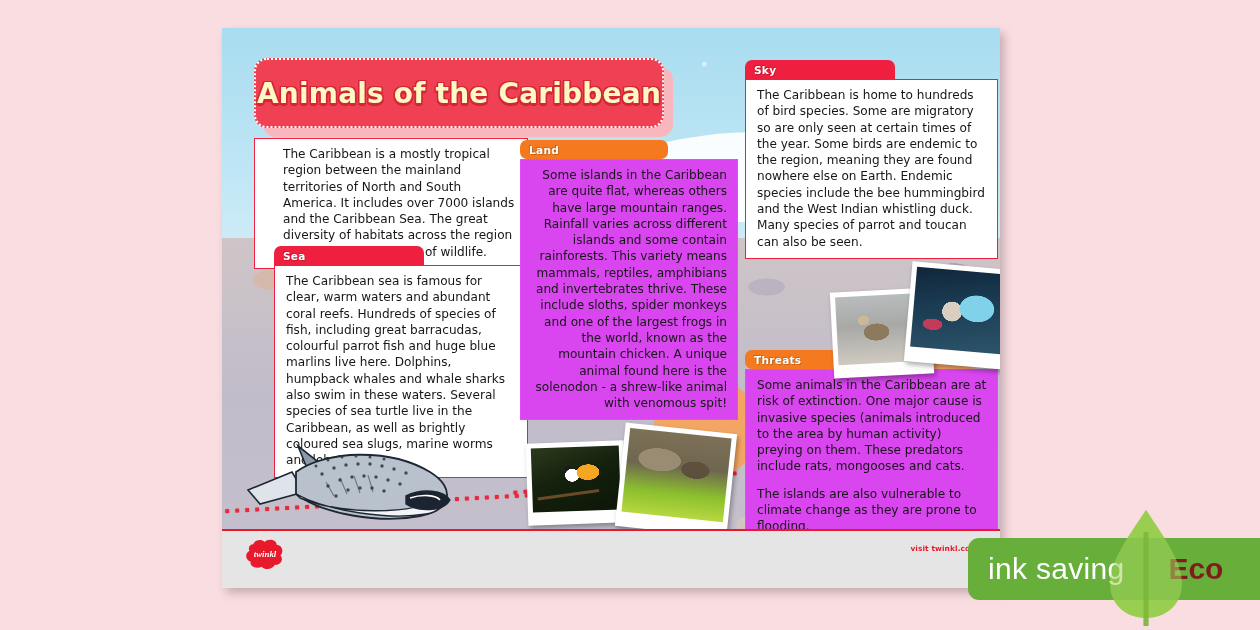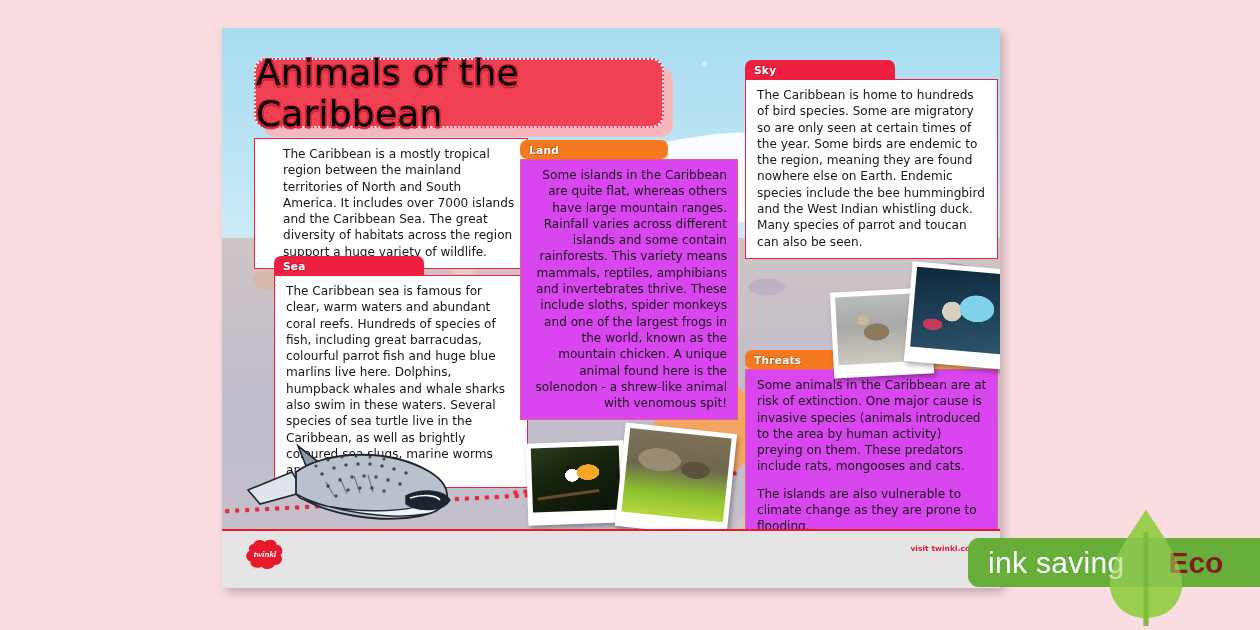--- a/index.html
+++ b/index.html
@@ -109,23 +109,23 @@
     width: 410px; height: 70px;
     background: #ef4153;
     border: 2px dotted #ffffff;
     border-radius: 13px;
     display: flex;
     align-items: center;
     justify-content: center;
   }
   .title-box h1 {
     font-family: "DejaVu Sans", "Liberation Sans", sans-serif;
-    font-size: 36px;
-    font-weight: normal;
-    color: #000000;
+    font-size: 28px;
+    font-weight: bold;
+    color: #fef9c3;
     letter-spacing: .2px;
     text-shadow:
       -1.5px -1.5px 0 #d32638, 1.5px -1.5px 0 #d32638,
       -1.5px  1.5px 0 #d32638, 1.5px  1.5px 0 #d32638,
        0 2.5px 0 rgba(160,20,32,.55);
   }
 
   
   .box { position: absolute; }
 
@@ -157,21 +157,21 @@
   
   .box.red .hdr { background: #ee1f3f; width: 150px; }
   .box.red .body { border: 1.6px solid #ee1f3f; }
 
   
   .box.orange .hdr { background: #f4791f; width: 148px; border-radius: 7px; }
   .box.orange .body { border: 1.8px dotted #f4791f; background: #d946ef; }
 
   #box-intro  { left: 32px;  top: 110px;  width: 274px; }
   #box-intro .body { border: 1.6px solid #ee1f3f; padding-left: 28px; }
-  #box-sea    { left: 32px;  top: 228px;  width: 274px; padding-left: 20px; }
+  #box-sea    { left: 32px;  top: 218px;  width: 274px; padding-left: 20px; }
   #box-land   { left: 298px; top: 112px;  width: 218px; text-align: right; }
   #box-sky    { left: 523px; top: 32px;   width: 253px; }
   #box-threats{ left: 523px; top: 322px;  width: 253px; }
 
   
   .blob {
     position: absolute;
     background: #f5a45e;
     border-radius: 50%;
     opacity: .95;
@@ -284,21 +284,21 @@
   }
   .eco-leaf {
     position: absolute;
     left: 136px; top: 0px;
     width: 84px; height: 118px;
     z-index: 1;
   }
   .eco-bar {
     position: absolute;
     left: 0; top: 30px;
-    width: 292px; height: 49px;
+    width: 292px; height: 62px;
     background: #67af3a;
     border-radius: 11px 0 0 11px;
     z-index: 2;
     display: flex;
     align-items: center;
   }
   .eco-bar .eco-ink {
     margin-left: 20px;
     font-size: 30px;
     font-weight: normal;

